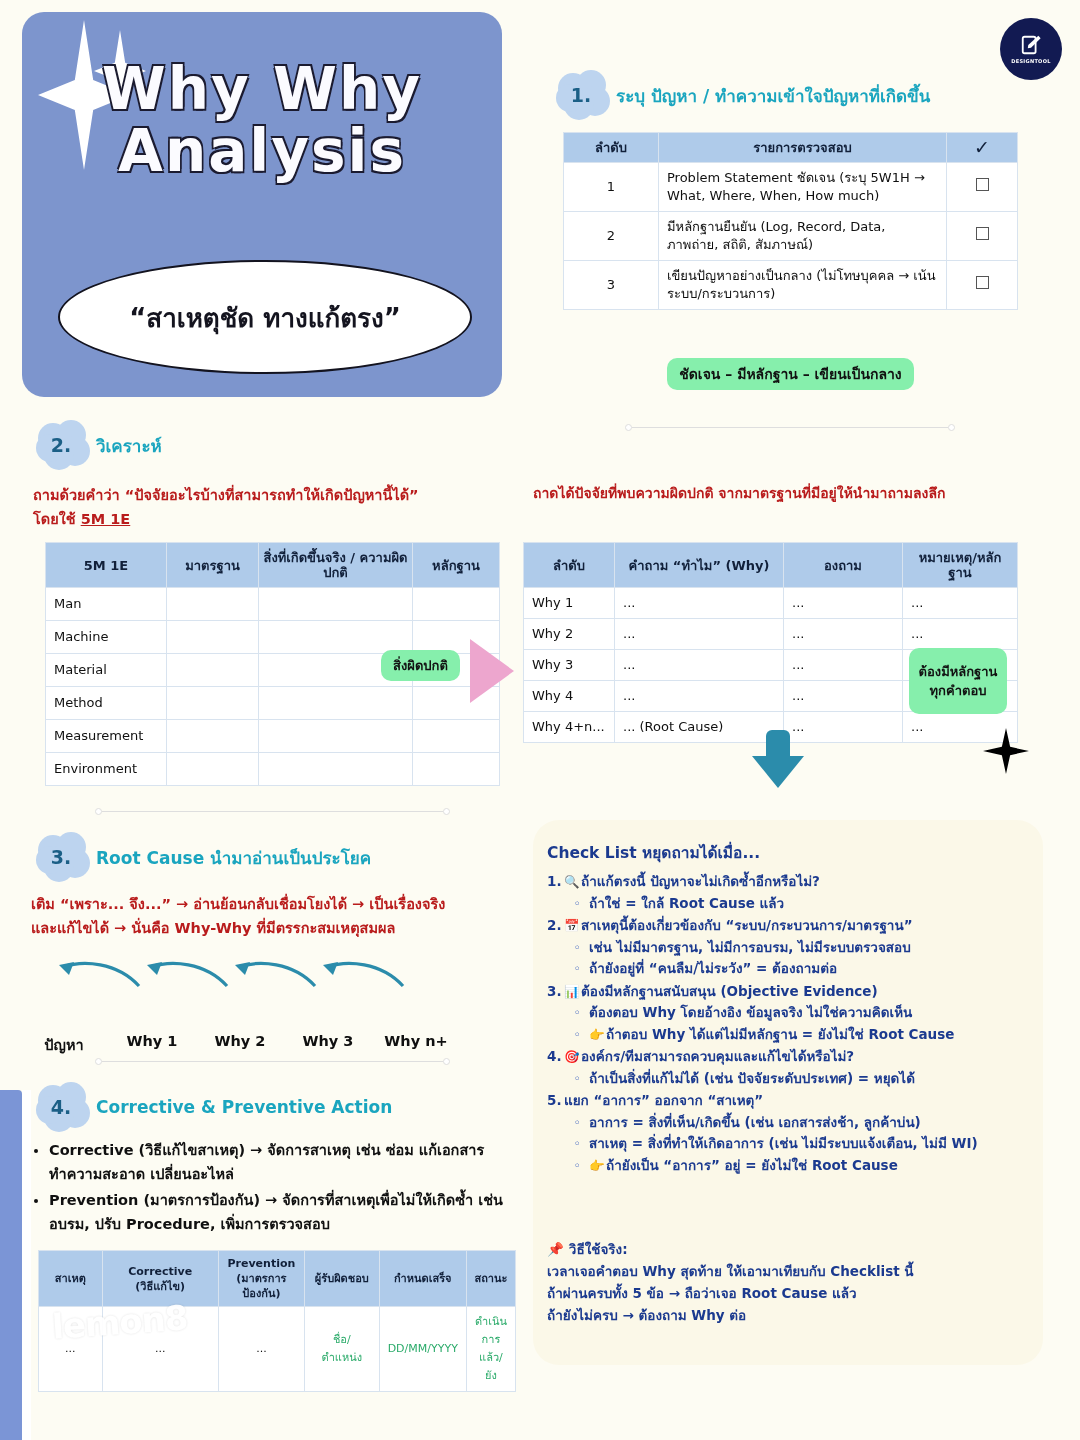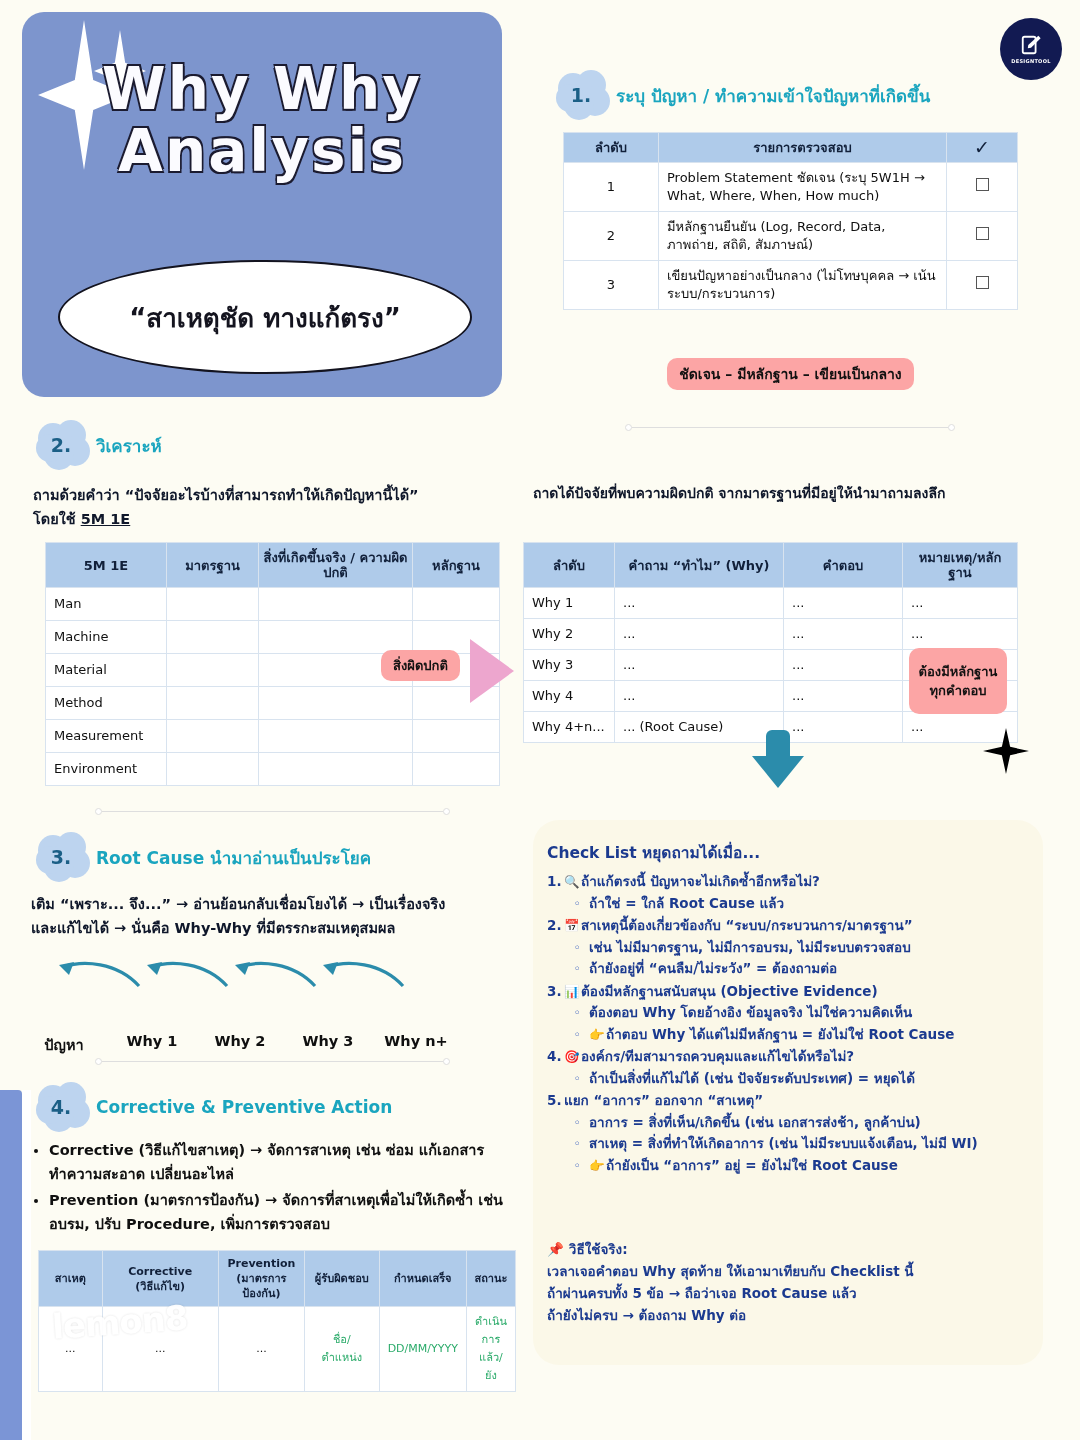--- a/index.html
+++ b/index.html
@@ -97,29 +97,29 @@
   }
   .tbl td{
     border:1px solid #d8e3ef;padding:6px 8px;vertical-align:middle;line-height:18px;
   }
   .tbl td.ctr{text-align:center;}
   .chk{display:inline-block;width:11px;height:11px;border:1.4px solid #555;}
   .tick{font-size:19px;color:#11203a;font-weight:bold;}
 
   
   .hl{
-    background:#fca5a5;border-radius:10px;padding:5px 12px;
+    background:#86efac;border-radius:10px;padding:5px 12px;
     font-size:14px;font-weight:bold;color:#111;display:inline-block;
     white-space:nowrap;
   }
 
   
   .para{
     position:absolute;font-size:14.5px;line-height:24px;font-weight:bold;
-    color:#0f172a;
+    color:#b91c1c;
   }
   .para u{text-decoration:underline;}
 
   
   .arrow-row{position:absolute;display:flex;}
   .curve{width:88px;height:34px;}
   .lbl-row{position:absolute;display:flex;}
   .lbl-row span{
     font-size:14.5px;font-weight:bold;color:#101010;text-align:center;margin-top:35px;
   }
@@ -344,21 +344,21 @@
 
   <div class="para" style="left:533px;top:482px;width:505px;font-size:14px;line-height:23px;">
     <div>ถาดได้ปัจจัยที่พบความผิดปกติ จากมาตรฐานที่มีอยู่ให้นำมาถามลงลึก</div>
   </div>
 
   <table class="tbl" style="left:523px;top:542px;width:495px;">
     <tbody>
         <tr>
       <th style="width:82px;">ลำดับ</th>
       <th style="width:160px;">คำถาม “ทำไม” (Why)</th>
-      <th style="width:110px;">คำตอบ</th>
+      <th style="width:110px;">องถาม</th>
       <th>หมายเหตุ/หลักฐาน</th>
     </tr>
     <tr>
           <td>Why 1</td>
           <td>...</td>
           <td>...</td>
           <td>...</td>
         </tr>
     <tr>
           <td>Why 2</td>

